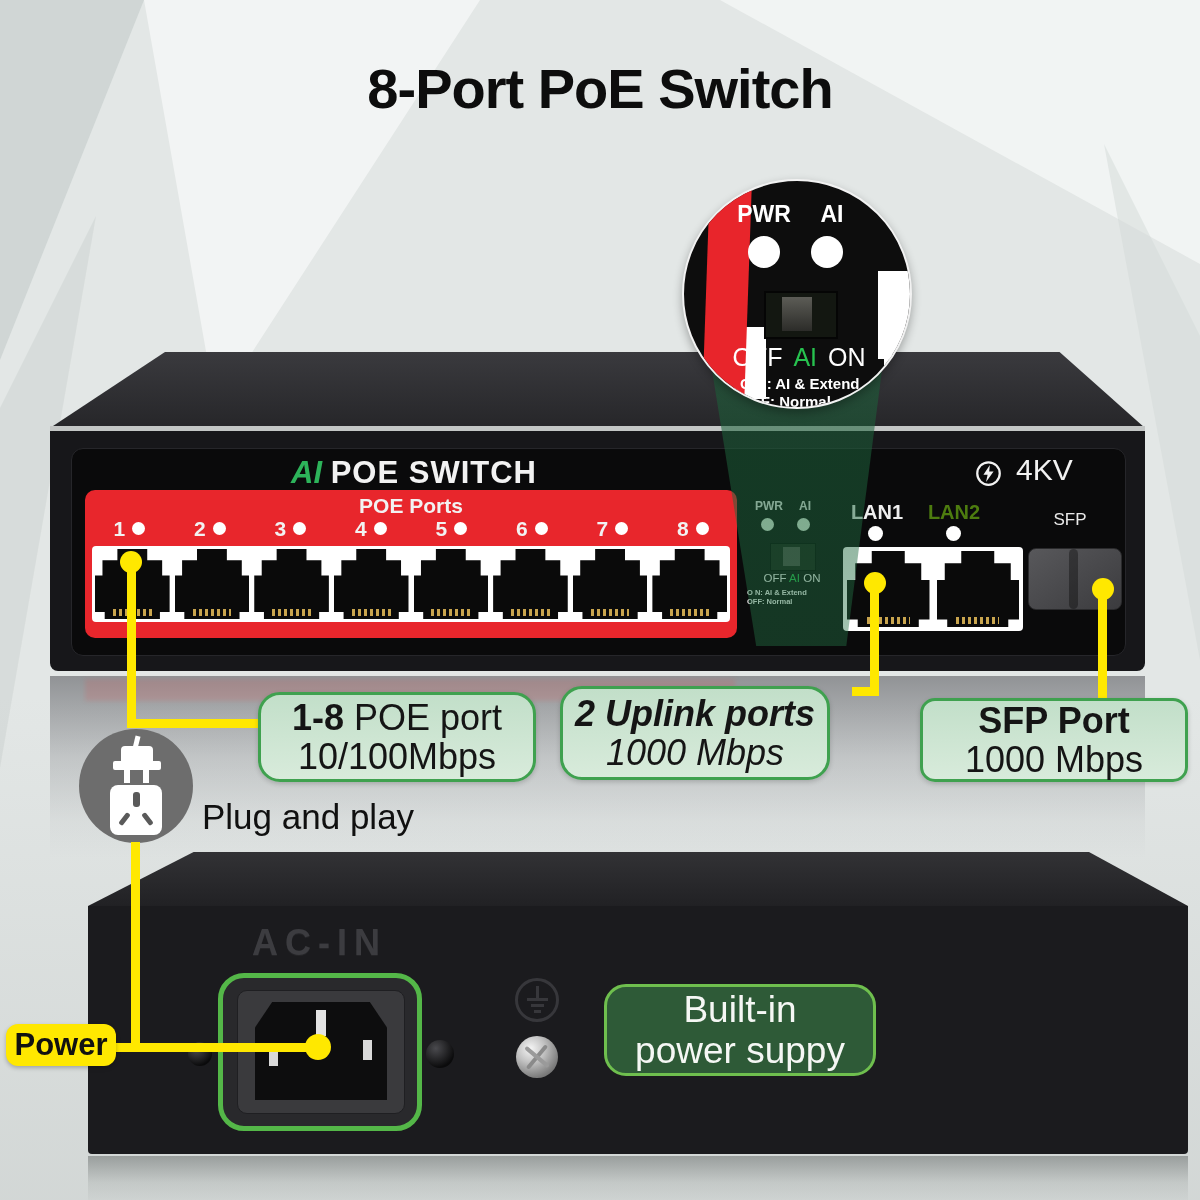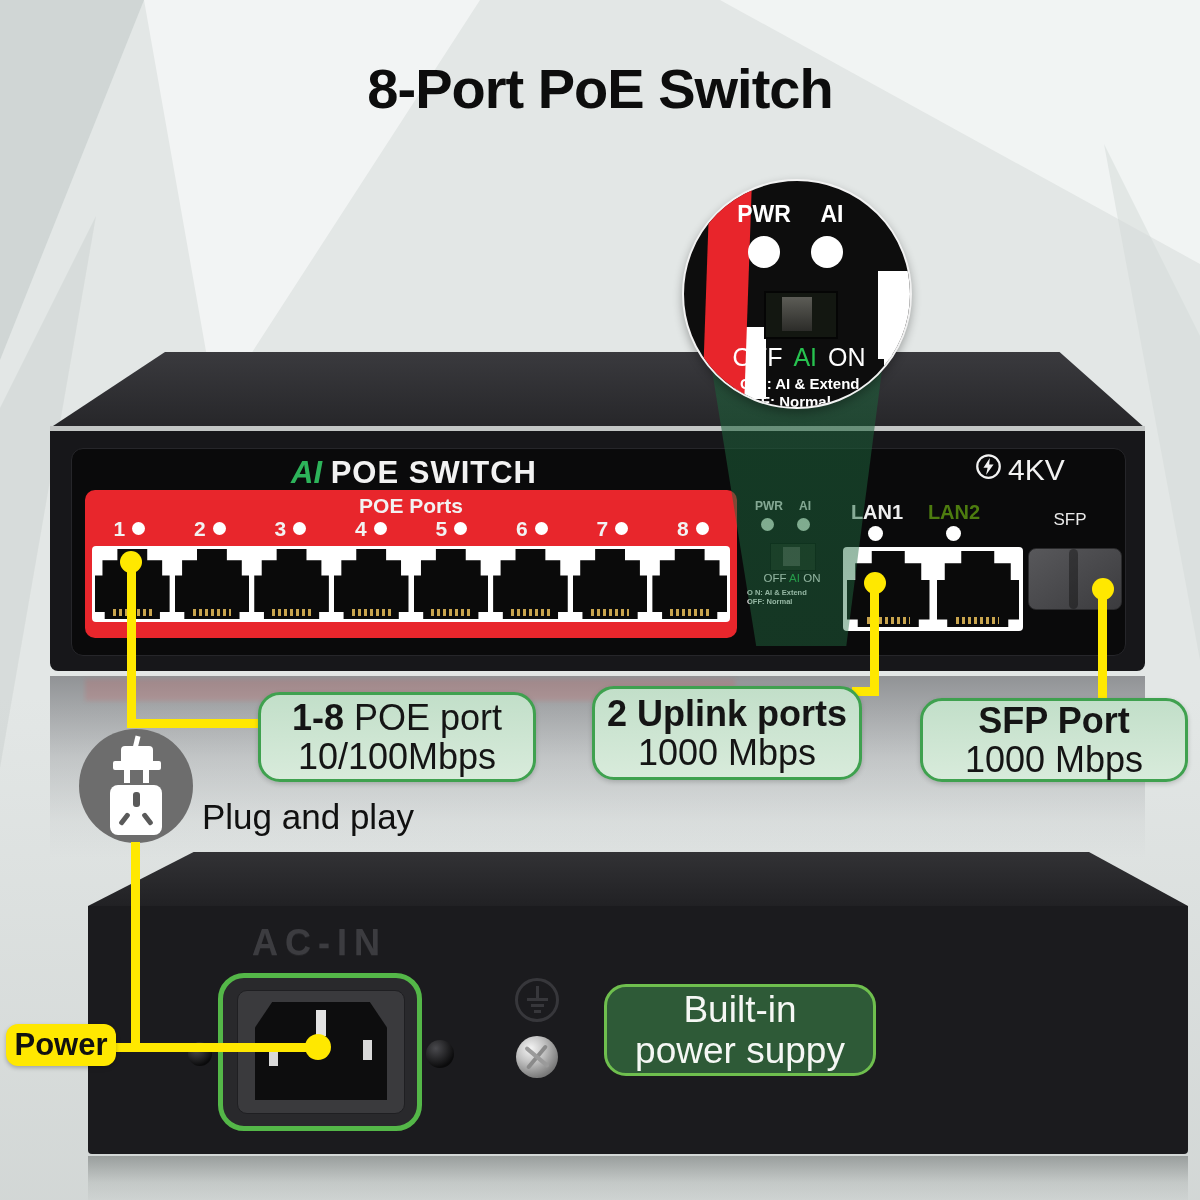--- a/index.html
+++ b/index.html
@@ -53,21 +53,21 @@
          background:linear-gradient(180deg,#3a3a3e,#262629);"></div>
     <div class="abs" style="left:50px;top:426px;width:1095px;height:5px;background:#c3c6c5;"></div>
     <div class="abs" style="left:50px;top:431px;width:1095px;height:240px;background:#17171a;border-radius:0 0 8px 8px;"></div>
     <div class="abs" style="left:71px;top:448px;width:1053px;height:206px;background:#0a0a0b;border-radius:12px;border:1px solid #26262a;"></div>
 
     <div class="abs ctr" style="left:164px;top:455px;width:500px;font-size:31px;font-weight:bold;">
       <span style="color:#2db35a;font-style:italic;">AI</span>
       <span class="wtxt" style="letter-spacing:1px;">POE SWITCH</span>
     </div>
 
-    <div class="abs" style="left:975px;top:453px;display:flex;align-items:flex-start;gap:6px;">
+    <div class="abs" style="left:975px;top:453px;display:flex;align-items:flex-end;gap:14px;">
       <svg width="27" height="27" viewBox="0 0 24 24">
         <circle cx="12" cy="12" r="10" fill="none" stroke="#f2f2f2" stroke-width="2"></circle>
         <path d="M13.2 4.5 L7.5 13 H11.2 L9.8 19.5 L16.5 10.2 H12.6 Z" fill="#f2f2f2"></path>
       </svg>
       <span class="wtxt" style="font-size:30px;font-weight:500;">4KV</span>
     </div>
 
     <div class="abs" style="left:85px;top:490px;width:652px;height:148px;background:#e8262c;border-radius:10px;">
       <div class="abs ctr wtxt" style="left:0;right:0;top:4px;font-size:21px;font-weight:bold;">POE Ports</div>
       <div class="abs" style="left:4px;right:4px;top:27px;height:26px;display:flex;">
@@ -199,25 +199,25 @@
   <div class="ydot" style="left:864px;top:572px;width:22px;height:22px;"></div>
   <div class="yline" style="left:870px;top:578px;width:9px;height:118px;"></div>
   <div class="yline" style="left:852px;top:687px;width:27px;height:9px;"></div>
   <div class="ydot" style="left:1092px;top:578px;width:22px;height:22px;"></div>
   <div class="yline" style="left:1098px;top:584px;width:9px;height:118px;"></div>
 
   <div class="abs green-callout" style="left:258px;top:692px;width:272px;height:84px;">
     <div class="cl1"><span>1-8</span><span class="norm"> POE port</span></div>
     <div class="cl2">10/100Mbps</div>
   </div>
-  <div class="abs green-callout" style="left:592px;top:686px;width:264px;height:88px;">
+  <div class="abs green-callout" style="left:560px;top:686px;width:264px;height:88px;font-style:italic;">
     <div class="cl1">2 Uplink ports</div>
     <div class="cl2">1000 Mbps</div>
   </div>
-  <div class="abs green-callout" style="left:920px;top:698px;width:262px;height:78px;">
+  <div class="abs green-callout" style="left:920px;top:698px;width:262px;height:78px;border-radius:15px;">
     <div class="cl1">SFP Port</div>
     <div class="cl2">1000 Mbps</div>
   </div>
 
   <div class="abs" style="left:79px;top:729px;width:114px;height:114px;border-radius:50%;background:#6d6d6d;">
     <div class="abs" style="left:0;top:0;width:114px;height:114px;">
       <div class="abs" style="left:55px;top:7px;width:5px;height:13px;background:#fff;transform:rotate(14deg);"></div>
       <div class="abs" style="left:42px;top:17px;width:32px;height:16px;background:#fff;border-radius:4px 4px 0 0;"></div>
       <div class="abs" style="left:34px;top:32px;width:48px;height:9px;background:#fff;border-radius:2px;"></div>
       <div class="abs" style="left:45px;top:41px;width:6px;height:13px;background:#fff;"></div>

